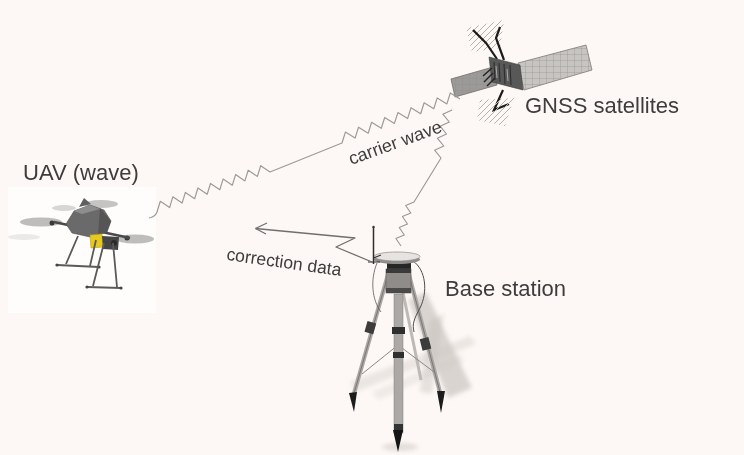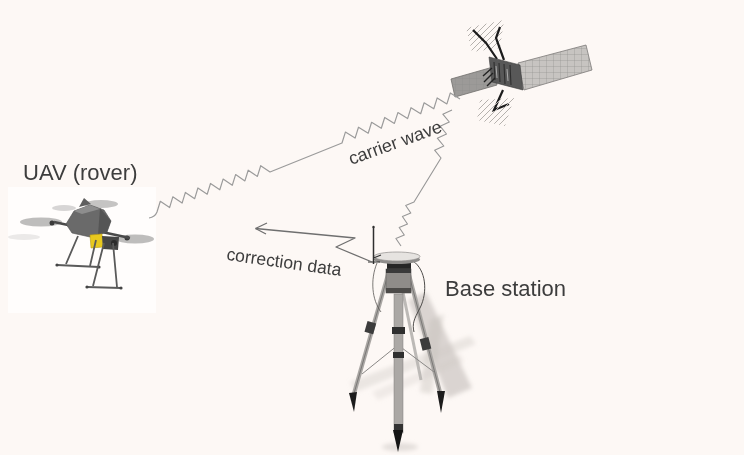--- a/index.html
+++ b/index.html
@@ -145,17 +145,18 @@
 
     <path id="path-wave-uav" d="M 460 99 L 450.3 93.0 L 446.9 103.9 L 437.2 97.9 L 433.8 108.8 L 424.1 102.8 L 420.7 113.7 L 411.0 107.7 L 407.6 118.6 L 397.9 112.6 L 394.4 123.4 L 384.7 117.5 L 381.3 128.3 L 371.6 122.3 L 368.2 133.2 L 358.5 127.2 L 355.1 138.1 L 345.4 132.1 L 342.0 143.0 L 270 172 L 260.7 165.7 L 257.4 176.4 L 248.2 170.2 L 244.9 180.9 L 235.6 174.6 L 232.3 185.3 L 223.1 179.1 L 219.8 189.8 L 210.5 183.5 L 207.2 194.2 L 197.9 188.0 L 194.7 198.7 L 185.4 192.4 L 182.1 203.1 L 172.8 196.8 L 169.6 207.6 L 160.3 201.3 L 157.0 212.0 q -2 5 -8 6" stroke="#9b9b9b" stroke-width="1.2" fill="none" stroke-linejoin="round"></path>
     <path id="path-wave-base" d="M 452 110 L 442.8 114.2 L 449.3 122.0 L 440.1 126.2 L 446.5 134.0 L 437.3 138.2 L 443.8 146.0 L 434.6 150.2 L 441.0 158.0 L 414 202 L 405.7 205.5 L 410.8 213.0 L 402.4 216.5 L 407.5 224.0 L 399.2 227.5 L 404.3 235.0 L 395.9 238.5 L 401.0 246.0" stroke="#979797" stroke-width="1.1" fill="none" stroke-linejoin="round"></path>
 
     <g>
       <path d="M 255.5 228.5 L 355 238 L 336 247 L 372 262" stroke="#6f6f6f" stroke-width="1.3" fill="none" stroke-linejoin="round"></path>
       <path d="M 255.5 228.5 L 267 223 M 255.5 228.5 L 266 234" stroke="#6f6f6f" stroke-width="1.3" fill="none"></path>
     </g>
   </svg>
 
-  <div id="label-uav" class="label label-node">UAV (rover)</div>
+  <div id="label-uav" class="label label-node">UAV (wave)</div>
+  <div id="label-gnss" class="label label-node">GNSS satellites</div>
   <div id="label-base" class="label label-node">Base station</div>
   <div id="label-carrier" class="label label-link">carrier wave</div>
   <div id="label-correction" class="label label-link">correction data</div>
 </div>
 
 </body></html>

